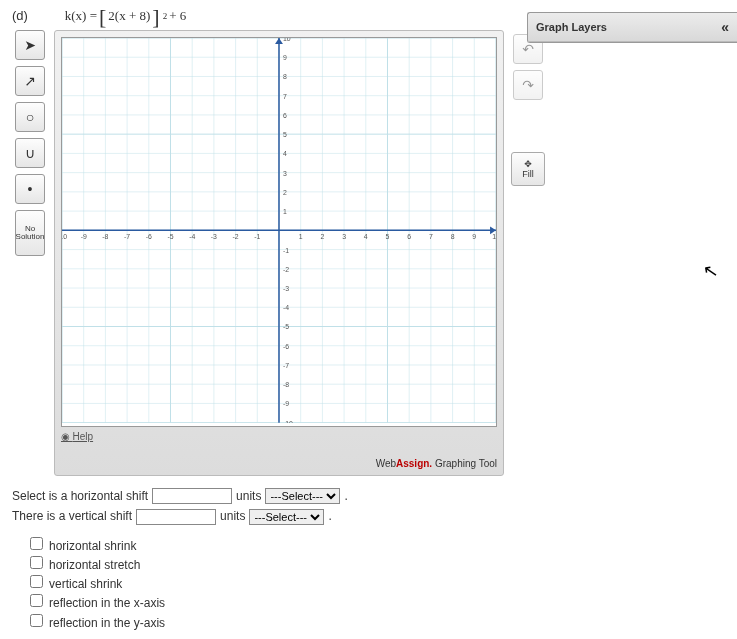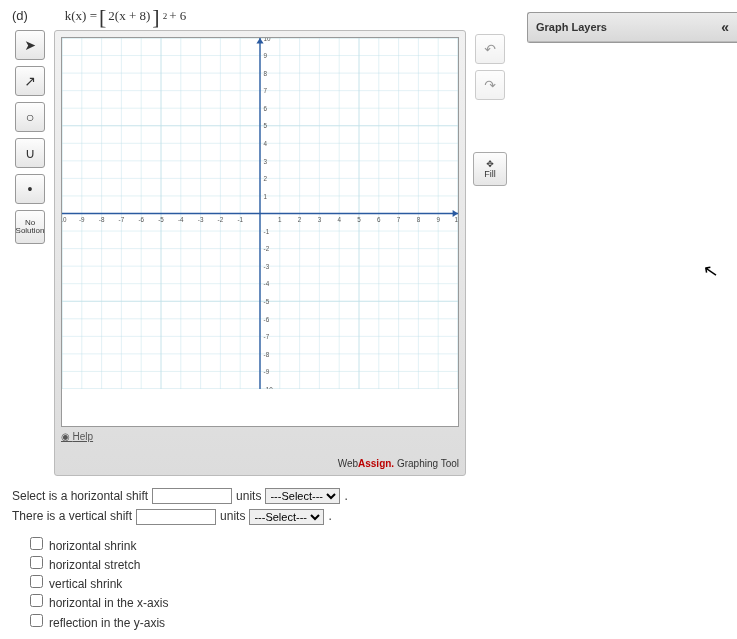--- a/index.html
+++ b/index.html
@@ -5,22 +5,22 @@
   * { box-sizing: border-box; margin: 0; padding: 0; }
   body { font-family: Arial, sans-serif; font-size: 12px; color: #333; background: #fff; width: 737px; height: 639px; position: relative; overflow: hidden; }
   .wrap { padding: 8px 12px; }
   .question { font-size: 13px; margin-bottom: 6px; }
   .eq { font-family: "Times New Roman", serif; display: inline-flex; align-items: center; gap: 2px; margin-left: 26px; }
   .brack { font-size: 22px; line-height: 0; position: relative; top: 1px; }
   .sup { font-size: 9px; vertical-align: super; margin-left: 1px; }
   .tool-area { display:flex; align-items:flex-start; gap:6px;}
   .toolbar { width:36px; display:flex; flex-direction:column; gap:6px; align-items:center;}
   .tool-btn { width:30px; height:30px; border:1px solid #999; border-radius:3px; background: linear-gradient(#fdfdfd,#e6e6e6); display:flex; align-items:center; justify-content:center; cursor:pointer; font-size:14px; color:#333;}
-  .tool-btn.ns { height:34px; font-size:8px; line-height:1; text-align:center; flex-direction:column;}
-  .graph-panel { width:412px; background:linear-gradient(#f1f1f1,#dcdcdc); padding:6px; border:1px solid #bbb; border-radius:3px;}
+  .tool-btn.ns { height:46px; font-size:8px; line-height:1; text-align:center; flex-direction:column;}
+  .graph-panel { width:450px; background:linear-gradient(#f1f1f1,#dcdcdc); padding:6px; border:1px solid #bbb; border-radius:3px;}
   .graph { width:100%; height:390px; background:#fff; border:1px solid #999; position:relative;}
   .graph svg { position:absolute; inset:0;}
   .help { font-size:10px; color:#555; margin-top:4px; text-decoration:underline; cursor:pointer;}
   .footer-bar { text-align:right; font-size:10px; color:#333; margin-top:16px;}
   .footer-bar b { color:#b00;}
   .side-ctrls { width:36px; display:flex; flex-direction:column; gap:6px; align-items:center; justify-content:flex-start; padding-top:4px;}
   .side-ctrls .tool-btn { opacity:0.5;}
   .fill-btn { width:34px; height:34px; border:1px solid #aaa; border-radius:3px; background:linear-gradient(#fdfdfd,#e6e6e6); font-size:9px; display:flex; flex-direction:column; align-items:center; justify-content:center; cursor:pointer;}
   .layers { position:absolute; top:12px; right:0; width:210px; border:1px solid #999; background:linear-gradient(#ececec,#d8d8d8); font-size:11px; border-right:none; border-top-left-radius:3px; border-bottom-left-radius:3px;}
   .layers-head { display:flex; justify-content:space-between; align-items:center; padding:6px 8px; border-bottom:1px solid #bbb; font-weight:bold;}
@@ -279,21 +279,21 @@
       <input type="text" style="">
       <span>units</span>
       <select><option>---Select---</option></select>
         <span>.</span>
     </div>
     <div class="sel-block">
       <div class="chk-list">
         <label><input type="checkbox" style=""><span>horizontal shrink</span></label>
         <label><input type="checkbox" style=""><span>horizontal stretch</span></label>
         <label><input type="checkbox" style=""><span>vertical shrink</span></label>
-        <label><input type="checkbox" style=""><span>horizontal in the x-axis</span></label>
+        <label><input type="checkbox" style=""><span>reflection in the x-axis</span></label>
         <label><input type="checkbox" style=""><span>reflection in the y-axis</span></label>
       </div>
     </div>
   </div>
 </div>
 
 <div class="layers">
   <div class="layers-head">
     <span>Graph Layers</span>
     <span class="chev">«</span>

